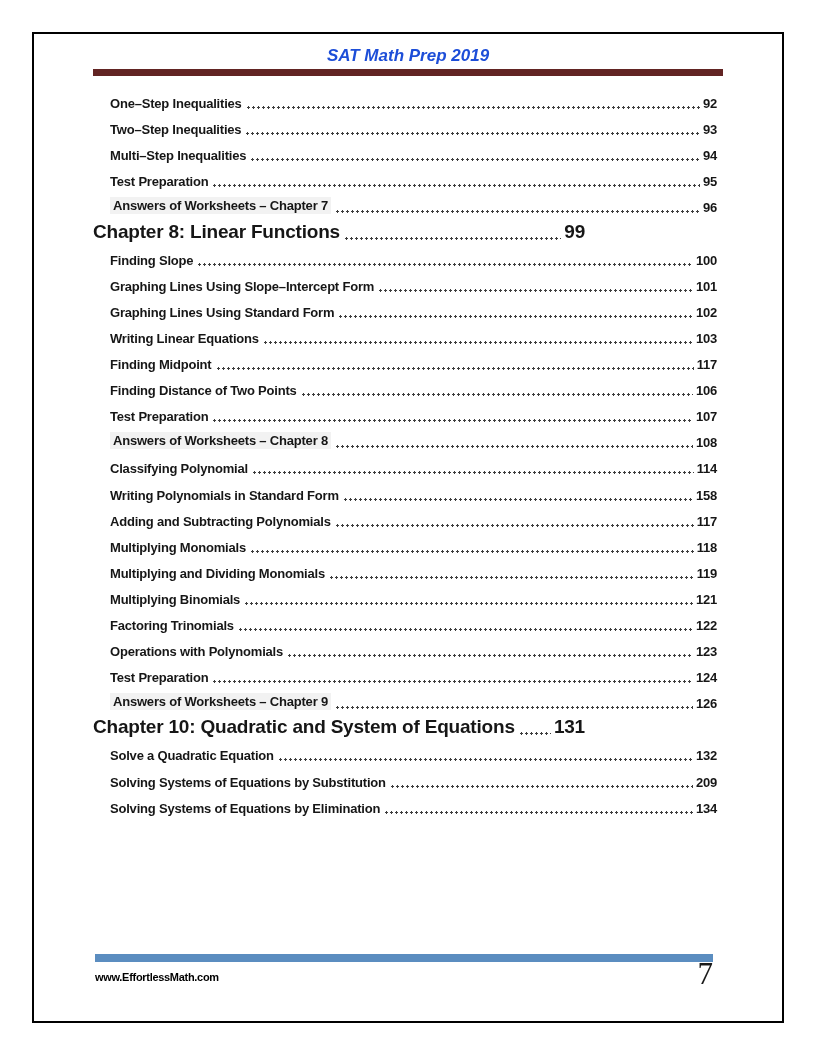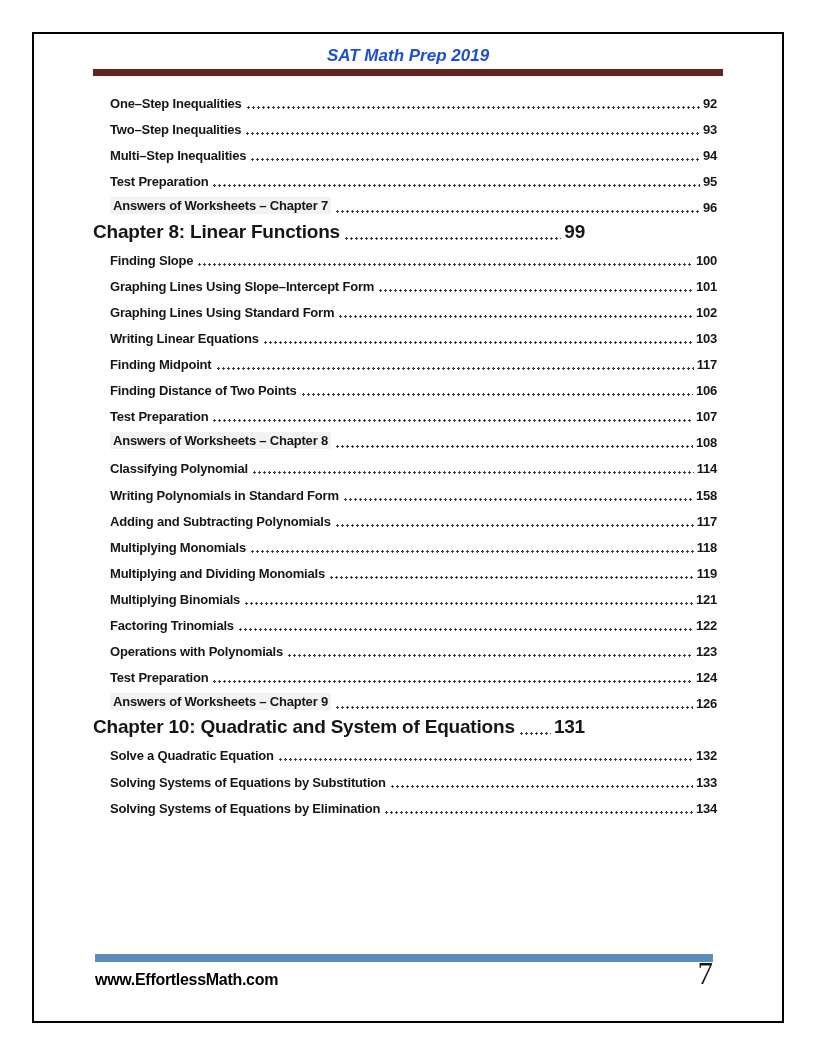--- a/index.html
+++ b/index.html
@@ -70,21 +70,21 @@
   .toc-page { white-space: nowrap; }
   .footer-rule {
     position: absolute;
     left: 95px; top: 954px;
     width: 618px; height: 8px;
     background: var(--rule-blue, #5b8dc0);
   }
   .footer-website {
     position: absolute;
     left: 95px; top: 971px;
-    font-size: 16px;
+    font-size: 11px;
     font-weight: bold;
     letter-spacing: -0.3px;
     color: #000000;
     cursor: pointer;
   }
   .footer-pagenum {
     position: absolute;
     left: 93px; top: 956px; width: 620px;
     text-align: right;
     font-family: "Liberation Serif", serif;
@@ -228,21 +228,21 @@
     <span class="toc-page">131</span>
   </div>
     <div class="toc-row sub">
     <span class="toc-label">Solve a Quadratic Equation</span>
     <span class="leader"></span>
     <span class="toc-page">132</span>
   </div>
     <div class="toc-row sub">
     <span class="toc-label">Solving Systems of Equations by Substitution</span>
     <span class="leader"></span>
-    <span class="toc-page">133</span>
+    <span class="toc-page">209</span>
   </div>
     <div class="toc-row sub">
     <span class="toc-label">Solving Systems of Equations by Elimination</span>
     <span class="leader"></span>
     <span class="toc-page">134</span>
   </div>
   </div>
 
 <div class="footer-rule"></div>
 <div class="footer-website">www.EffortlessMath.com</div>

